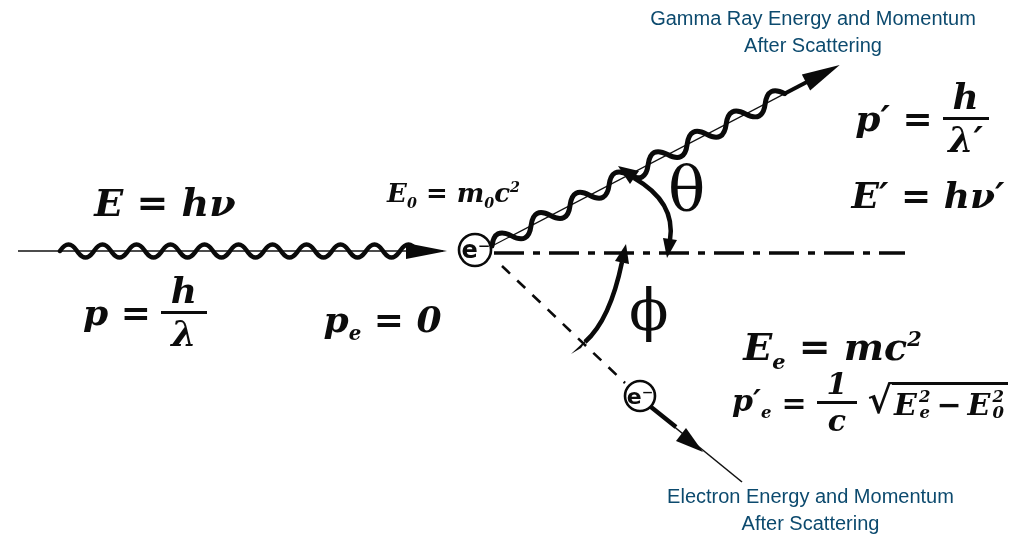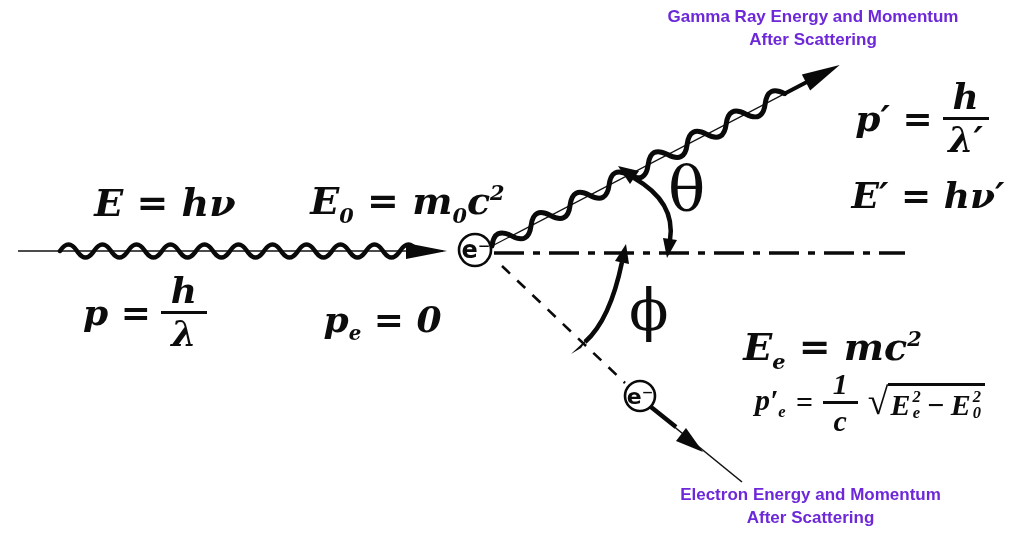--- a/index.html
+++ b/index.html
@@ -1,19 +1,19 @@
 <!DOCTYPE html>
 <html><head>
 <meta charset="utf-8">
 <style>
   html,body{margin:0;padding:0;background:#fff;}
   #stage{position:relative;width:1020px;height:541px;background:#ffffff;overflow:hidden;
          font-family:"Liberation Sans",sans-serif;}
   svg{position:absolute;left:0;top:0;}
-  .label{position:absolute;color:#6d28d9;font-weight:bold;font-size:17px;line-height:1.36;
+  .label{position:absolute;color:#0c4a6e;font-weight:normal;font-size:20px;line-height:1.36;
          text-align:center;white-space:pre-line;letter-spacing:0px;}
   .eq{position:absolute;color:#0c0c0c;font-family:"DejaVu Serif","Liberation Serif",serif;
       font-style:italic;font-weight:bold;text-align:center;}
   .eq-row{display:flex;align-items:center;justify-content:center;gap:10px;}
   .frac{display:inline-flex;flex-direction:column;align-items:center;line-height:1.05;}
   .frac .num{border-bottom:3px solid #0c0c0c;padding:0 10px 1px 10px;}
   .frac .den{padding-top:1px;}
   .eq sub{font-size:55%;font-style:italic;}
   .eq sup{font-size:55%;}
   .ss{display:inline-flex;flex-direction:column;align-items:center;line-height:0.95;
@@ -70,21 +70,21 @@
   <span class="greek" style="left:668px;top:152px;font-size:62px;">θ</span>
   <span class="greek" style="left:629px;top:276px;font-size:58px;">ϕ</span>
 
   <div class="label" style="left:608px;top:5px;width:410px;">Gamma Ray Energy and Momentum
 After Scattering</div>
   <div class="label" style="left:598px;top:483px;width:425px;">Electron Energy and Momentum
 After Scattering</div>
 
   <div class="eq" style="left:55px;top:180px;width:220px;font-size:38px;">E = hν</div>
 
-  <div class="eq" style="left:295px;top:178px;width:225px;font-size:38px;"><span>E</span><sub>0</sub> <span>= m</span><sub>0</sub><span>c</span><sup>2</sup></div>
+  <div class="eq" style="left:295px;top:178px;width:225px;font-size:26px;text-align:right;"><span>E</span><sub>0</sub> <span>= m</span><sub>0</sub><span>c</span><sup>2</sup></div>
 
   <div class="eq eq-row" style="left:45px;top:272px;width:200px;font-size:36px;">
     <span>p =</span>
     <span class="frac">
       <span class="num">h</span>
       <span class="den">λ</span>
     </span>
   </div>
 
   <div class="eq" style="left:300px;top:298px;width:165px;font-size:36px;"><span>p</span><sub>e</sub> <span>= 0</span></div>
@@ -94,21 +94,21 @@
     <span class="frac">
       <span class="num">h</span>
       <span class="den">λ′</span>
     </span>
   </div>
 
   <div class="eq" style="left:833px;top:174px;width:190px;font-size:36px;">E′ = hν′</div>
 
   <div class="eq" style="left:740px;top:324px;width:185px;font-size:38px;"><span>E</span><sub>e</sub> <span>= mc</span><sup>2</sup></div>
 
-  <div class="eq eq-row" style="left:725px;top:368px;width:290px;font-size:30px;font-family:Liberation Serif, serif;">
+  <div class="eq eq-row" style="left:725px;top:368px;width:290px;font-size:30px;">
     <span><span>p′</span><sub>e</sub></span>
     <span>=</span>
     <span class="frac">
       <span class="num">1</span>
       <span class="den">c</span>
     </span>
     <span class="sqrt">
       <span class="rad-sign">√</span>
       <span class="radicand">
         <span>E</span>

